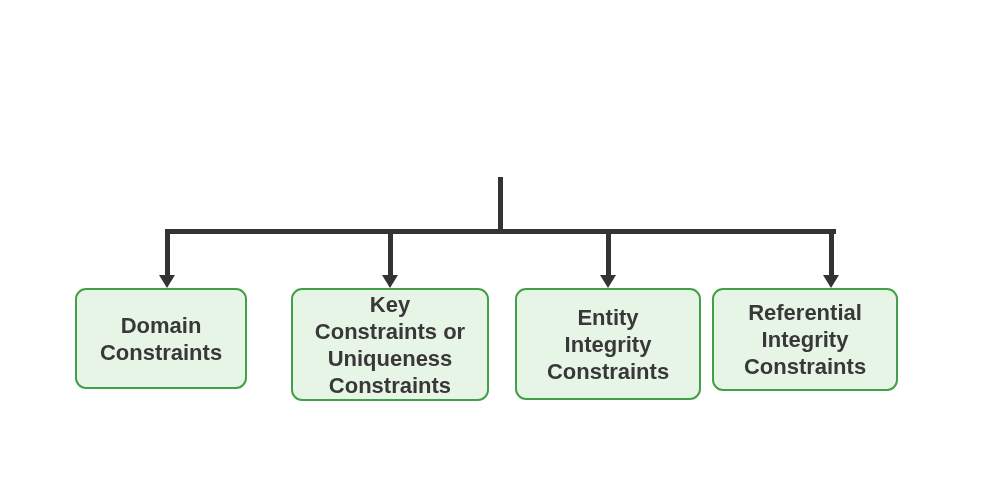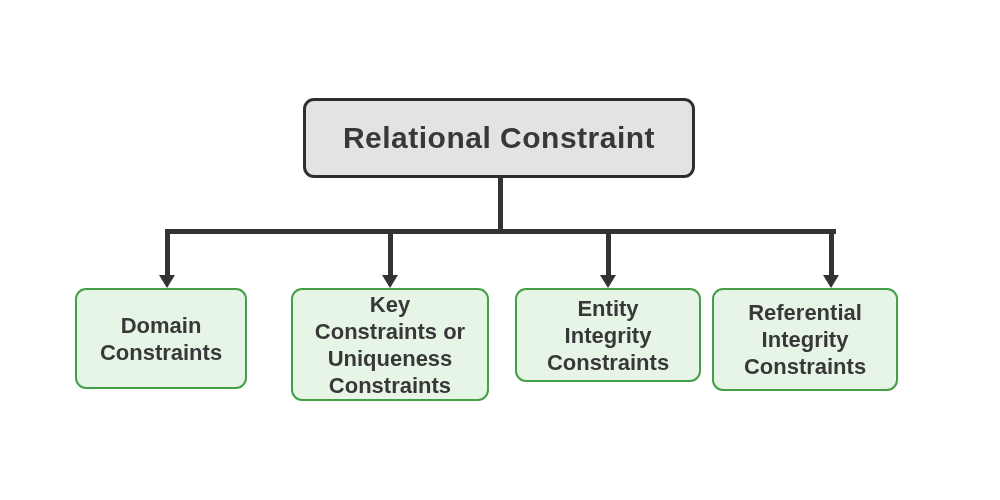--- a/index.html
+++ b/index.html
@@ -39,21 +39,21 @@
   }
   .child-node {
     background: var(--child-fill, #e6f5e6);
     border: 2.5px solid var(--child-border, #43a047);
     font-size: 22px;
     line-height: 27px;
     top: 288px;
   }
   .child-1 { left: 75px;  width: 172px; height: 101px; }
   .child-2 { left: 291px; width: 198px; height: 113px; }
-  .child-3 { left: 515px; width: 186px; height: 94px; }
+  .child-3 { left: 515px; width: 186px; height: 112px; }
   .child-4 { left: 712px; width: 186px; height: 103px; }
 
   .line {
     position: absolute;
     background: var(--connector, #333333);
   }
   .stem  { left: 497.5px; top: 177px; width: 5px; height: 56px; }
   .hbar  { left: 164.5px; top: 229px; width: 671px; height: 5px; }
   .drop  { top: 229px; width: 5px; height: 48px; }
   .drop-1 { left: 164.5px; }
@@ -73,21 +73,20 @@
   .arrow-1 { left: 159px; }
   .arrow-2 { left: 382px; }
   .arrow-3 { left: 600px; }
   .arrow-4 { left: 823px; }
 </style>
 </head>
 <body>
 
 <div class="canvas">
 
-  <div class="node root-node">Relational Constraint</div>
 
   <div class="line stem"></div>
   <div class="line hbar"></div>
 
   <div class="line drop drop-1"></div>
   <div class="line drop drop-2"></div>
   <div class="line drop drop-3"></div>
   <div class="line drop drop-4"></div>
 
   <div class="arrowhead arrow-1"></div>

